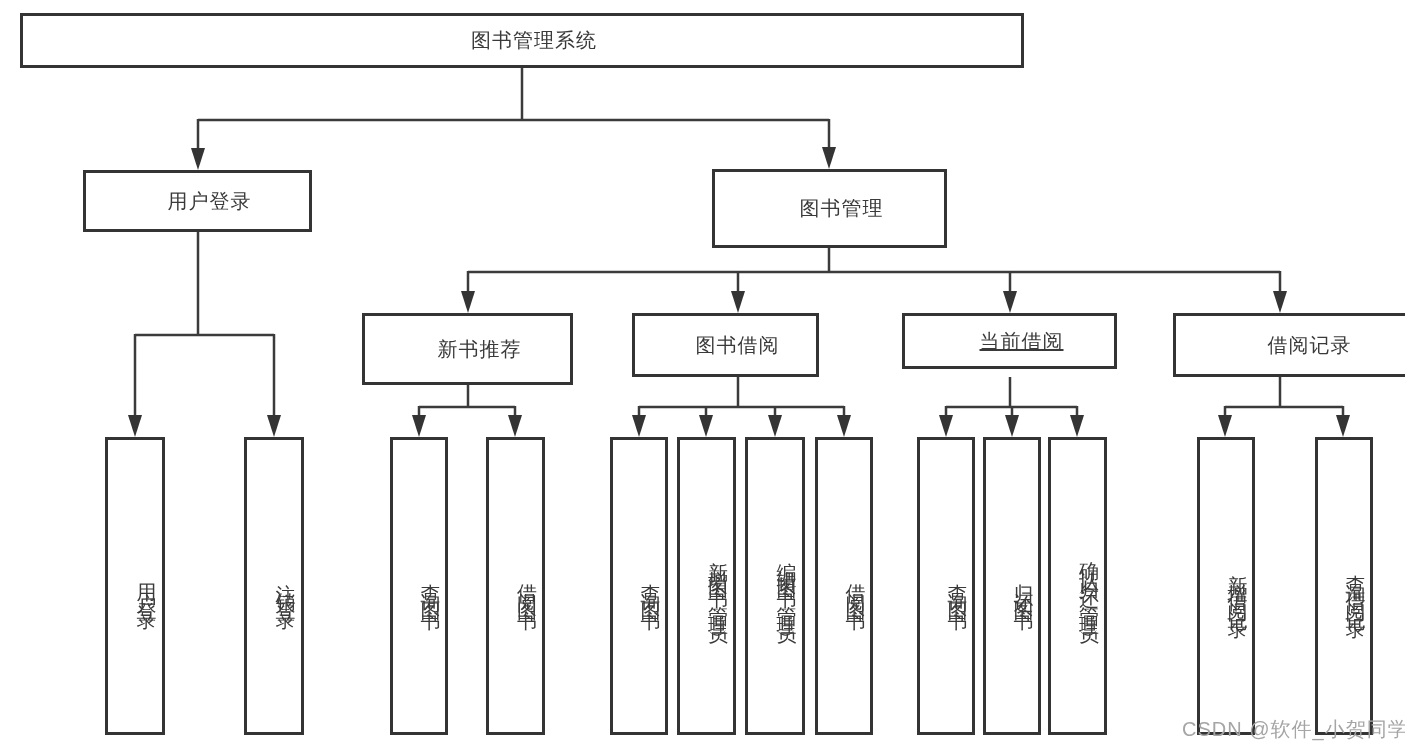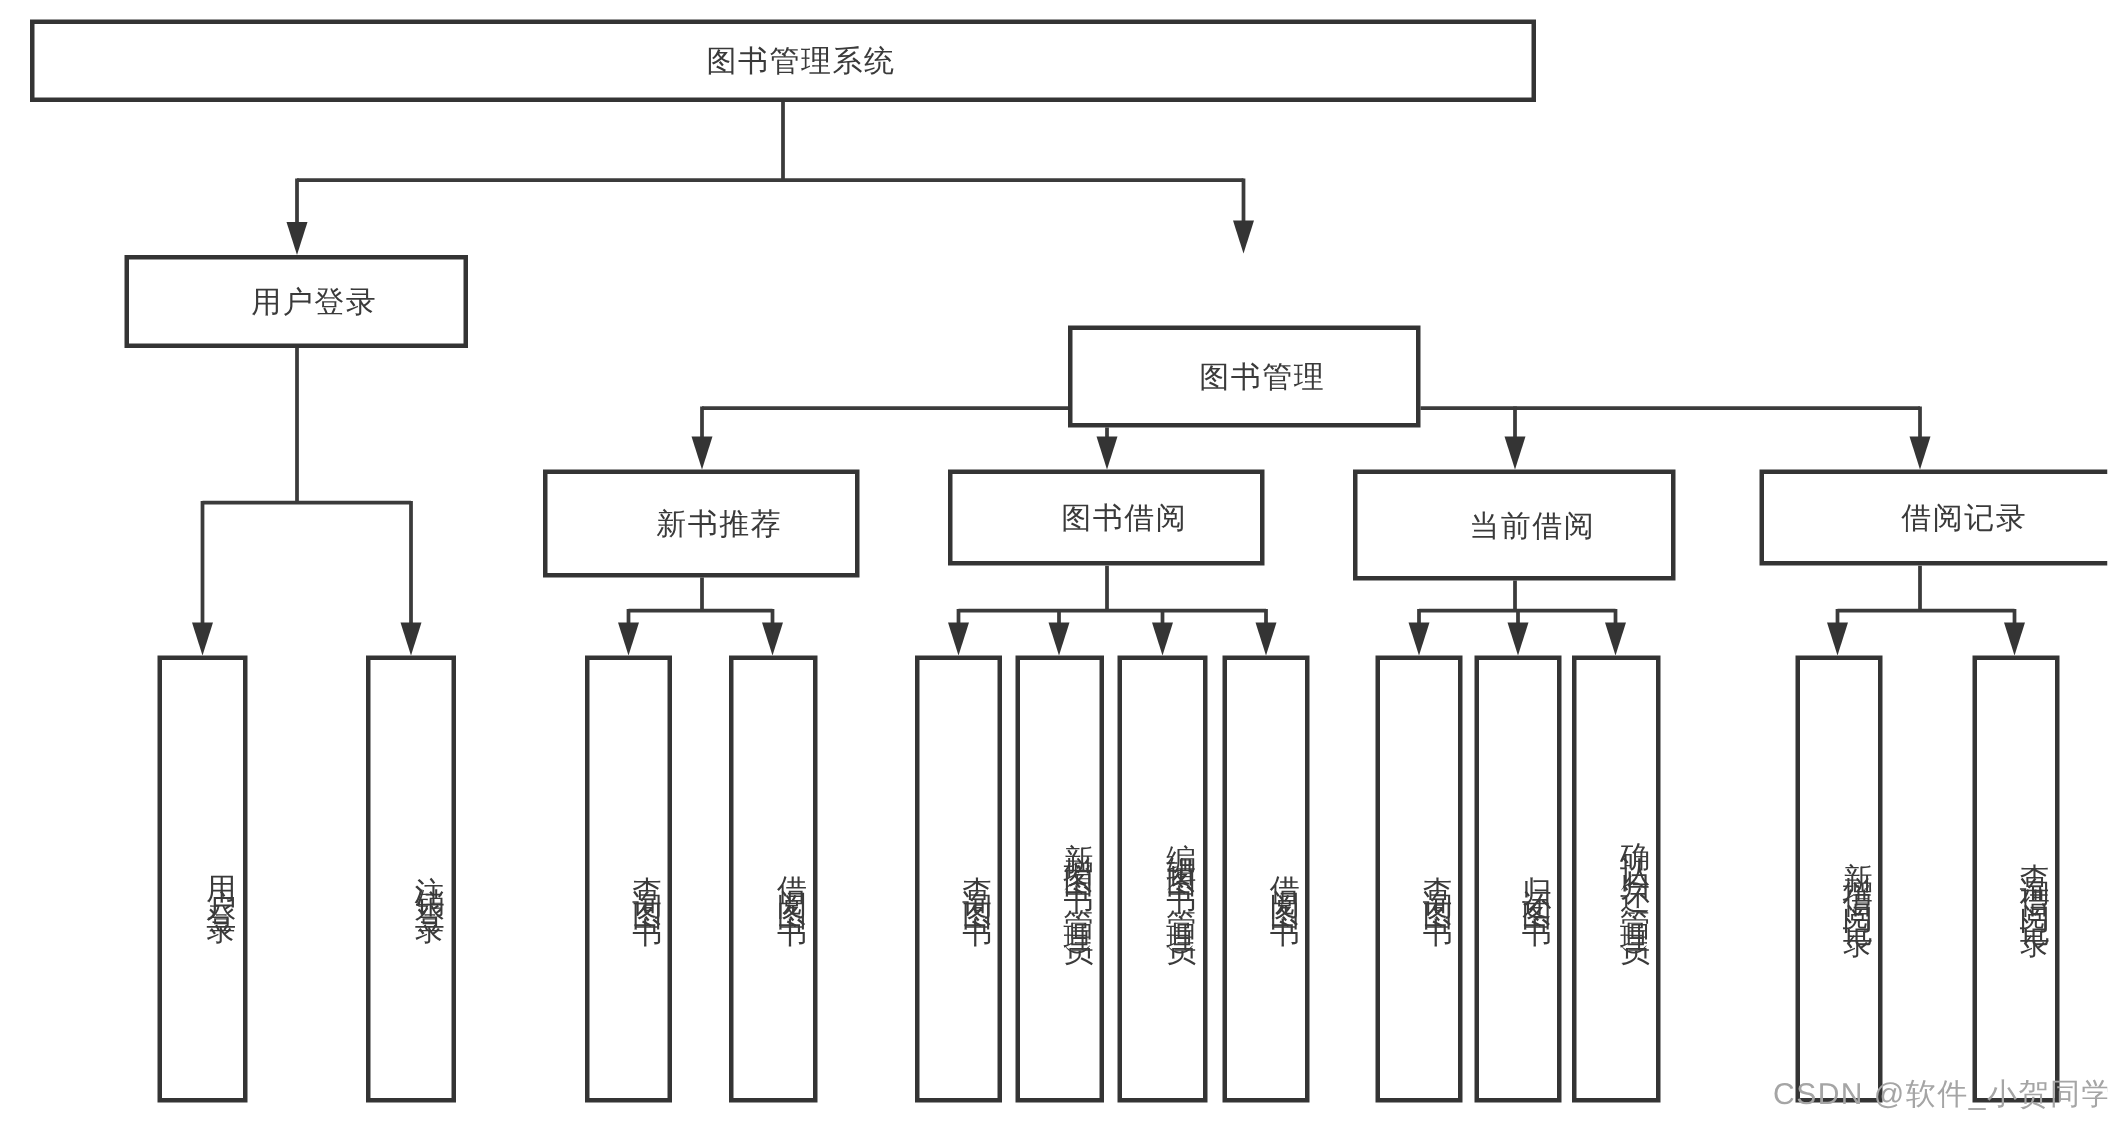--- a/index.html
+++ b/index.html
@@ -123,31 +123,31 @@
     </g>
   </svg>
 
   <div class="node hbox" style="left:20px; top:13px; width:1004px; height:55px;">
     <span class="label">图书管理系统</span>
   </div>
 
   <div class="node hbox" style="left:83px; top:170px; width:229px; height:62px;">
     <span class="label">用户登录</span>
   </div>
-  <div class="node hbox" style="left:712px; top:169px; width:235px; height:68px;margin-top:48px;">
+  <div class="node hbox" style="left:712px; top:169px; width:235px; height:79px;">
     <span class="label">图书管理</span>
   </div>
 
   <div class="node hbox" style="left:362px; top:313px; width:211px; height:72px;">
     <span class="label">新书推荐</span>
   </div>
-  <div class="node hbox" style="left:632px; top:313px; width:211px; height:64px;">
+  <div class="node hbox" style="left:632px; top:313px; width:187px; height:64px;">
     <span class="label">图书借阅</span>
   </div>
-  <div class="node hbox" style="left:902px; top:313px; width:215px; height:74px;">
+  <div class="node hbox" style="left:902px; top:313px; width:215px; height:56px;text-decoration:underline;">
     <span class="label">当前借阅</span>
   </div>
   <div class="node hbox" style="left:1173px; top:313px; width:249px; height:64px;">
     <span class="label">借阅记录</span>
   </div>
 
   <div class="node vbox" style="left:105px; top:437px; width:60px; height:298px;">
     <span class="label">用户登录</span>
   </div>
   <div class="node vbox" style="left:244px; top:437px; width:60px; height:298px;">

